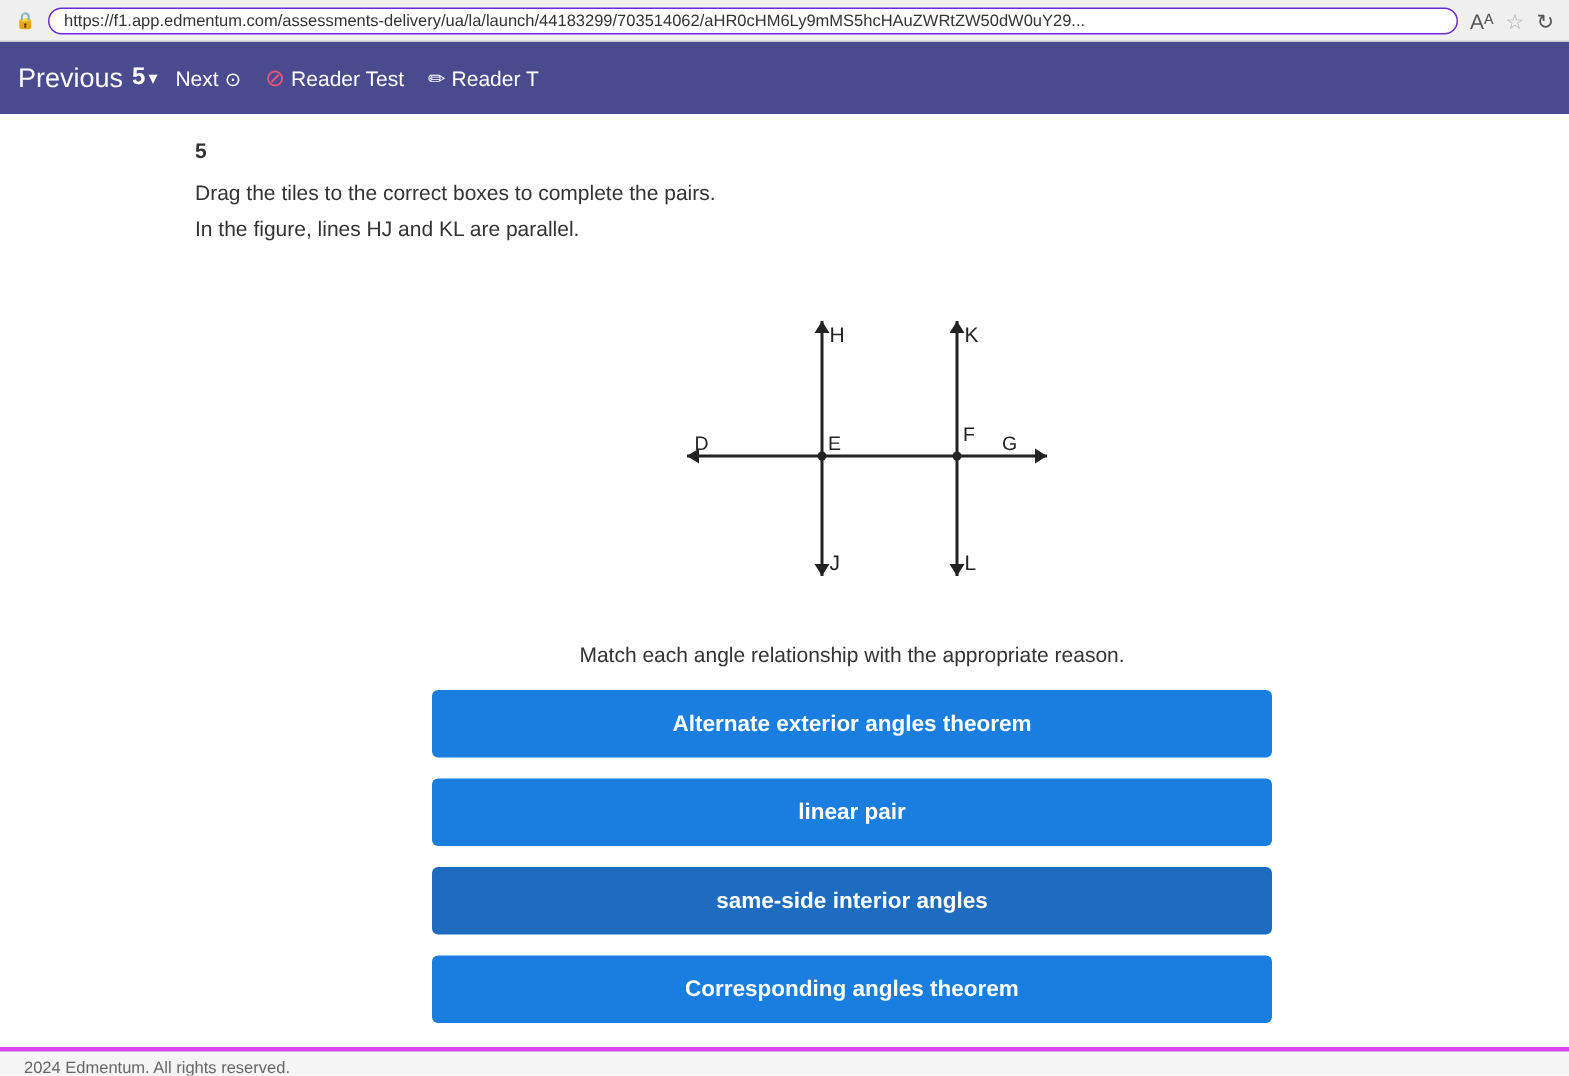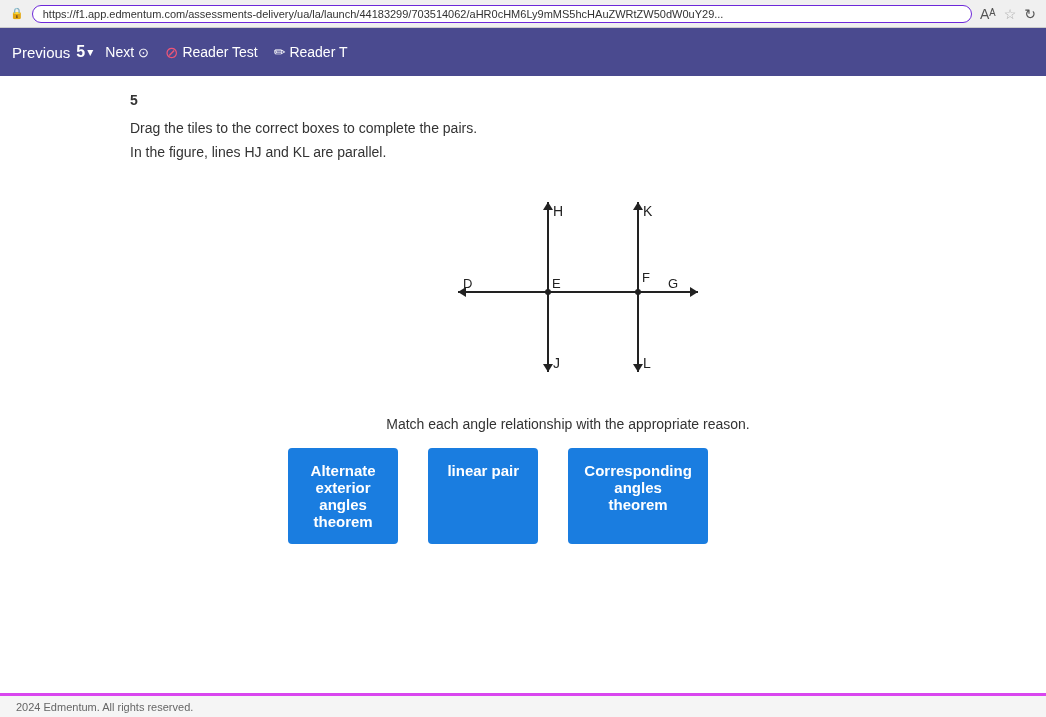--- a/index.html
+++ b/index.html
@@ -23,21 +23,21 @@
     
     .nav-bar {
       background: #4a4a8f;
       display: flex;
       align-items: center;
       padding: 0 12px;
       height: 48px;
       color: #fff;
     }
     .nav-prev {
-      font-size: 15px;
+      font-size: 18px;
       color: #fff;
       margin-right: 6px;
       cursor: pointer;
       display: flex;
       align-items: center;
       gap: 2px;
     }
     .nav-num {
       font-size: 16px;
       font-weight: bold;
@@ -105,21 +105,21 @@
       margin-bottom: 12px;
     }
     .instructions {
       font-size: 14px;
       color: #333;
       margin-bottom: 8px;
     }
     .parallel-note {
       font-size: 14px;
       color: #333;
-      margin-bottom: 12px;
+      margin-bottom: 24px;
     }
 
     
     .figure-container {
       display: flex;
       justify-content: center;
       margin-bottom: 24px;
     }
     .figure-svg {
       width: 340px;
@@ -129,21 +129,21 @@
     .match-instructions {
       font-size: 14px;
       color: #333;
       margin-bottom: 16px;
       text-align: center;
     }
 
     
     .tiles-grid {
       display: grid;
-      grid-template-columns: 1fr 1fr 1fr 1fr;
+      grid-template-columns: 1fr;
       gap: 14px 30px;
       max-width: 560px;
       margin: 0 auto;
     }
     .tile {
       padding: 14px 16px;
       border-radius: 4px;
       font-size: 15px;
       font-weight: 600;
       text-align: center;
@@ -244,19 +244,20 @@
 
       <circle cx="240" cy="120" r="3" fill="#222"></circle>
     </svg>
   </div>
 
   <p class="match-instructions">Match each angle relationship with the appropriate reason.</p>
 
   <div class="tiles-grid">
     <div class="tile tile-blue-bright">Alternate exterior angles theorem</div>
     <div class="tile tile-blue-bright">linear pair</div>
+    <div class="tile tile-blue-mid">same-side interior angles</div>
     <div class="tile tile-blue-bright">Corresponding angles theorem</div>
   </div>
 </div>
 
 <div class="footer">
   <span>2024 Edmentum. All rights reserved.</span>
 </div>
 
 </body></html>

